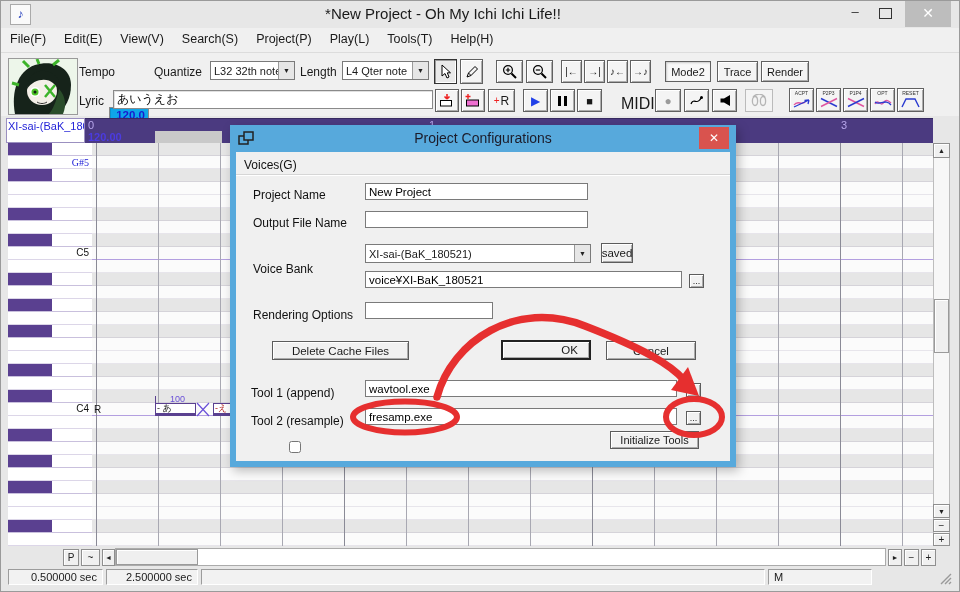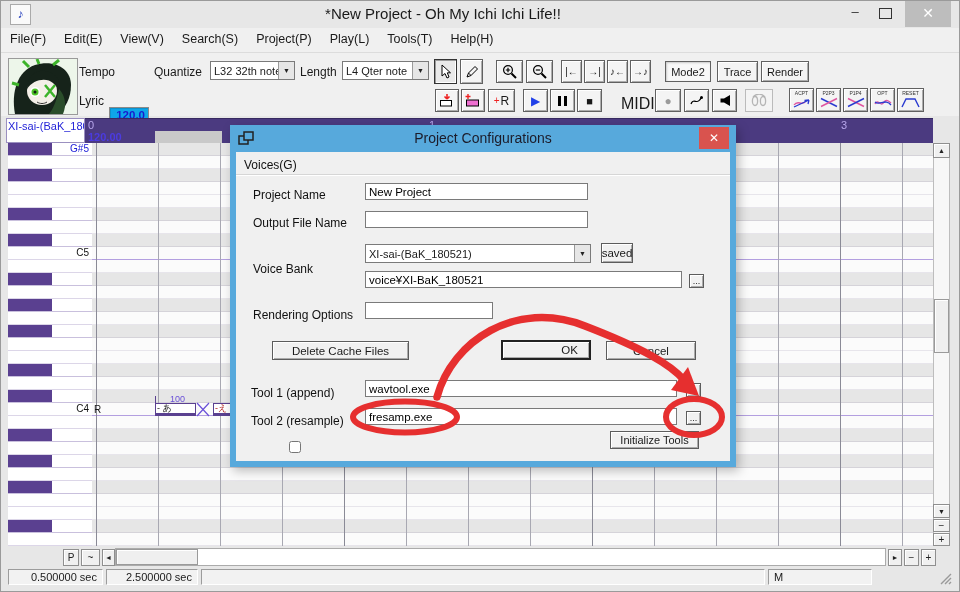--- a/index.html
+++ b/index.html
@@ -156,20 +156,21 @@
   </div>
   <div class="abs rbtn" style="left:560px;top:7px;width:21px;height:23px;font-size:10px;">|←</div>
   <div class="abs rbtn" style="left:583px;top:7px;width:21px;height:23px;font-size:10px;">→|</div>
   <div class="abs rbtn" style="left:606px;top:7px;width:21px;height:23px;font-size:10px;">♪←</div>
   <div class="abs rbtn" style="left:629px;top:7px;width:21px;height:23px;font-size:10px;">→♪</div>
   <div class="abs rbtn" style="left:664px;top:8px;width:46px;height:21px;background:#f8f8f8;box-shadow:inset 1px 1px 2px #c9c9c9;">Mode2</div>
   <div class="abs rbtn" style="left:716px;top:8px;width:41px;height:21px;">Trace</div>
   <div class="abs rbtn" style="left:760px;top:8px;width:48px;height:21px;">Render</div>
 
   <span class="abs lbl" style="left:78px;top:41px;">Lyric</span>
+  <input class="abs sunken" style="left: 112px; top: 37px; width: 320px; height: 19px; font-size: 12px;" value="あいうえお">
   <div class="abs rbtn" style="left:434px;top:36px;width:24px;height:23px;">
     <svg width="16" height="15" viewBox="0 0 16 15">
         <path d="M8 1 V6 M8 6 l-2.5 -2.5 M8 6 l2.5 -2.5" stroke="#e22" stroke-width="1.6" fill="none"></path>
         <rect x="1.5" y="7.5" width="11" height="5.5" fill="#fff" stroke="#000"></rect>
       </svg>
   </div>
   <div class="abs rbtn" style="left:460px;top:36px;width:24px;height:23px;">
     <svg width="16" height="15" viewBox="0 0 16 15">
         <path d="M3 1 V6 M0.5 3.5 H5.5" stroke="#e22" stroke-width="1.4"></path>
         <rect x="1.5" y="7" width="12" height="6" fill="#ee6fd0" stroke="#000"></rect>
@@ -281,21 +282,21 @@
     <div class="krow" style="top: 273px;"></div>
     <div class="krow kblack" style="top: 286px;"></div>
     <div class="krow" style="top: 299px;"></div>
     <div class="krow kblack" style="top: 312px;"></div>
     <div class="krow" style="top: 325px;"></div>
     <div class="krow kblack" style="top: 338px;"></div>
     <div class="krow" style="top: 351px;"></div>
     <div class="krow" style="top: 364px;"></div>
     <div class="krow kblack" style="top: 377px;"></div>
     <div class="krow" style="top: 390px;"></div>
-    <div class="klabel khl" style="top: 0px;">G#5</div>
+    <div class="klabel khl" style="top: 14px; font-family: Liberation Serif, serif;">G#5</div>
     <div class="klabel" style="top: 104px;">C5</div>
     <div class="klabel" style="top: 260px;">C4</div>
   </div>
 
 <div class="abs roll" id="roll">
     <div class="rrow" style="top: 390px;"></div>
     <div class="rrow rblack" style="top: 377px;"></div>
     <div class="rrow" style="top: 364px;"></div>
     <div class="rrow" style="top: 351px;"></div>
     <div class="rrow rblack" style="top: 338px;"></div>

